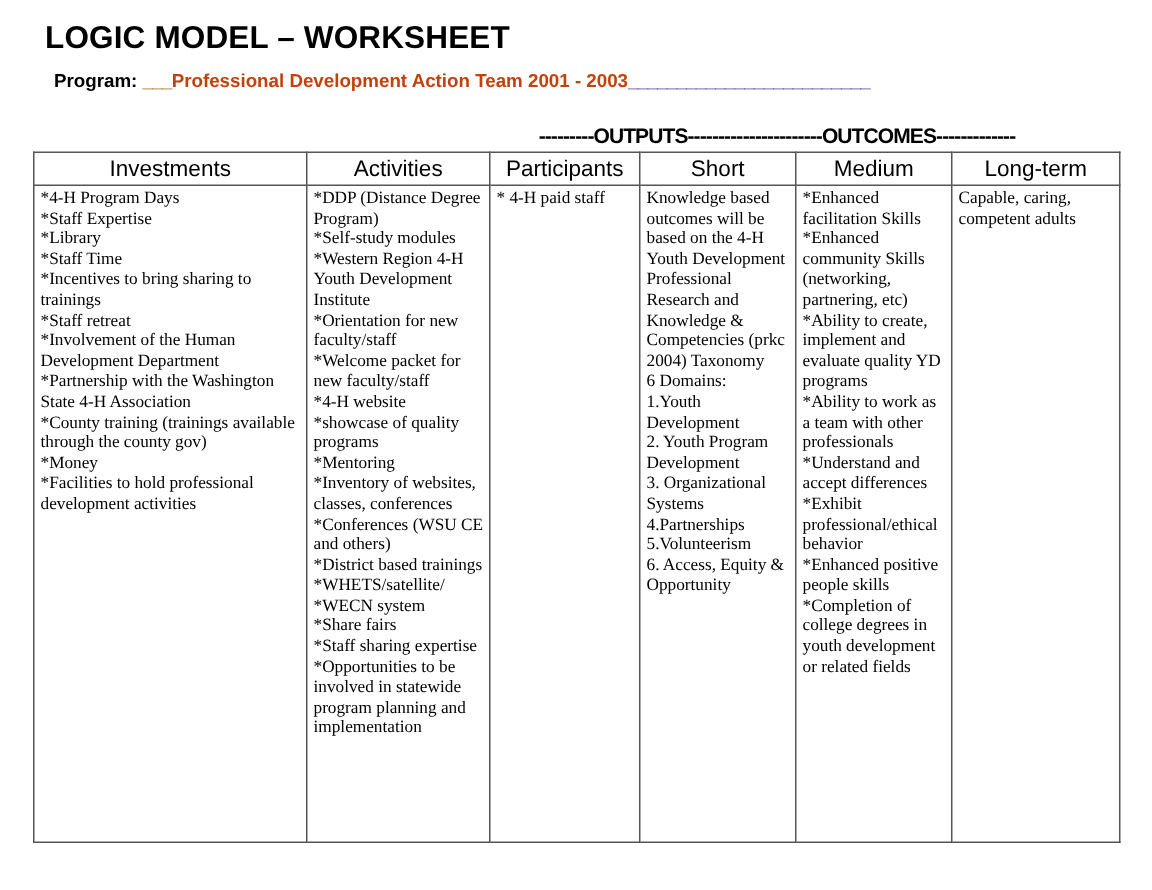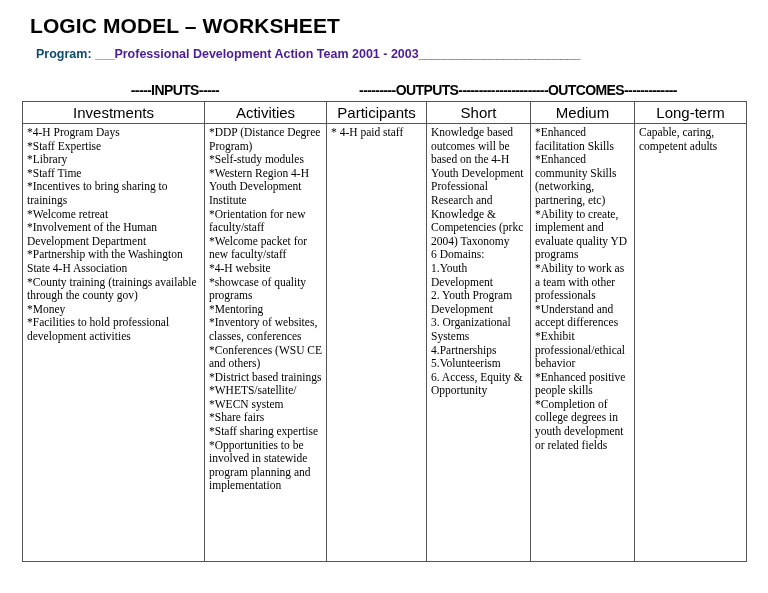--- a/index.html
+++ b/index.html
@@ -39,22 +39,22 @@
     white-space: nowrap;
   }
   .program-line {
     font-family: "Liberation Sans", "DejaVu Sans", sans-serif;
     font-weight: bold;
     font-size: 12.5px;
     line-height: 16px;
     margin: 8px 0 0 6px;
     white-space: nowrap;
   }
-  .program-label { color: #0c4a6e; }
-  .program-value { color: #4c1d95; }
+  .program-label { color: #000000; }
+  .program-value { color: #c2410c; }
   .program-rule {
     color: #a16207;
     letter-spacing: -0.5px;
   }
   .program-rule-tail {
     color: #4c1d95;
     letter-spacing: -0.5px;
   }
 
   
@@ -140,21 +140,20 @@
 
   <div class="title-block">
     <h1 class="doc-title">LOGIC MODEL – WORKSHEET</h1>
     <div class="program-line">
       <span class="program-label">Program:</span>
       <span class="program-rule">___</span><span class="program-value">Professional Development Action Team 2001 - 2003</span><span class="program-rule-tail">_________________________</span>
     </div>
   </div>
 
   <div class="section-band">
-    <div class="band-seg band-inputs dash">-----INPUTS-----</div>
     <div class="band-seg band-outputs dash">---------OUTPUTS---------</div>
     <div class="band-seg band-outcomes dash">-------------OUTCOMES-------------</div>
   </div>
 
   <table class="lm-table">
     <colgroup>
       <col class="c-investments">
       <col class="c-activities">
       <col class="c-participants">
       <col class="c-short">
@@ -173,21 +172,21 @@
     </thead>
     <tbody>
       <tr>
         <td>
           <ul class="cell-list">
               <li>*4-H Program Days</li>
               <li>*Staff Expertise</li>
               <li>*Library</li>
               <li>*Staff Time</li>
               <li>*Incentives to bring sharing to trainings</li>
-              <li>*Welcome retreat</li>
+              <li>*Staff retreat</li>
               <li>*Involvement of the Human Development Department</li>
               <li>*Partnership with the Washington State 4-H Association</li>
               <li>*County training (trainings available through the county gov)</li>
               <li>*Money</li>
               <li>*Facilities to hold professional development activities</li>
             </ul>
         </td>
         <td>
           <ul class="cell-list">
               <li>*DDP (Distance Degree Program)</li>

